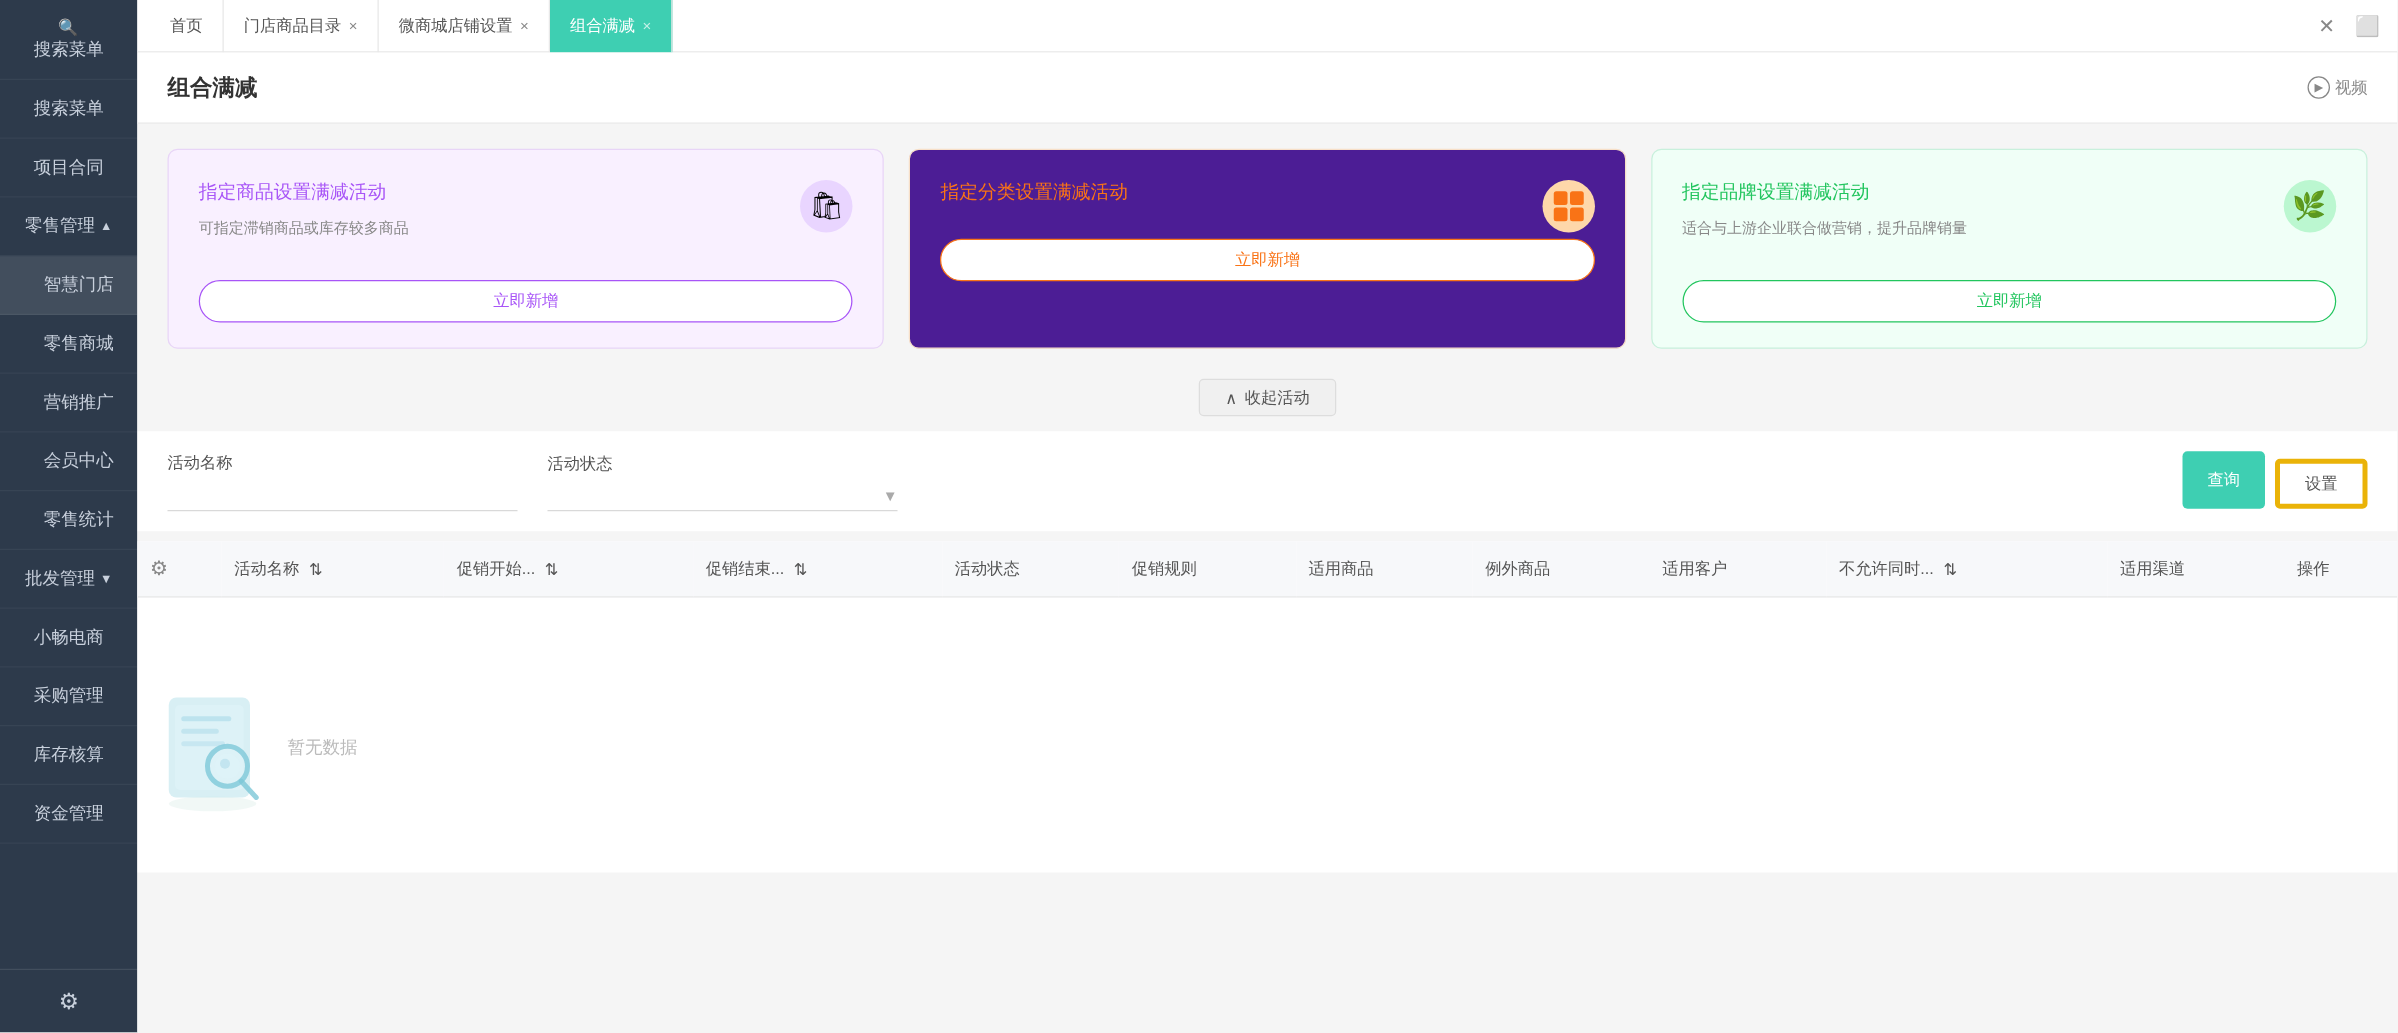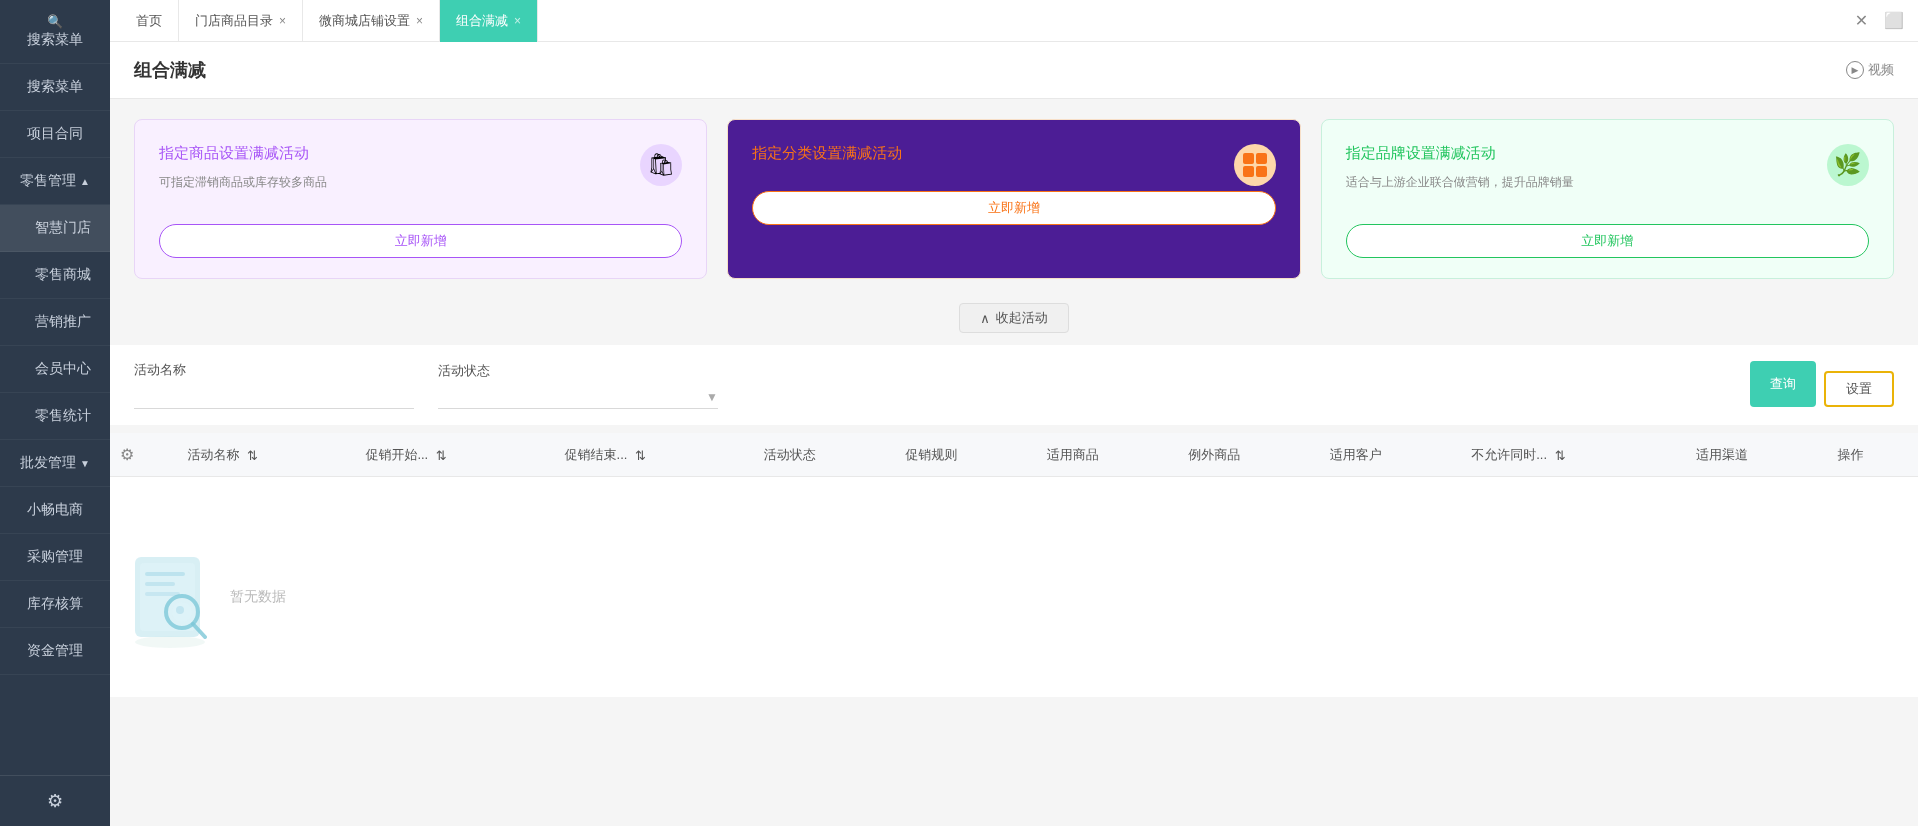--- a/index.html
+++ b/index.html
@@ -282,21 +282,21 @@
       color: #fff;
       border: none;
       border-radius: 4px;
       padding: 14px 20px;
       cursor: pointer;
       font-size: 13px;
     }
     .btn-setting {
       background: #fff;
       color: #555;
-      border: 2px solid #eab308;
+      border: 4px solid #eab308;
       border-radius: 4px;
       padding: 7px 20px;
       cursor: pointer;
       font-size: 13px;
     }
 
     
     .table-section {
       background: #fff;
       margin: 0 0 0;

